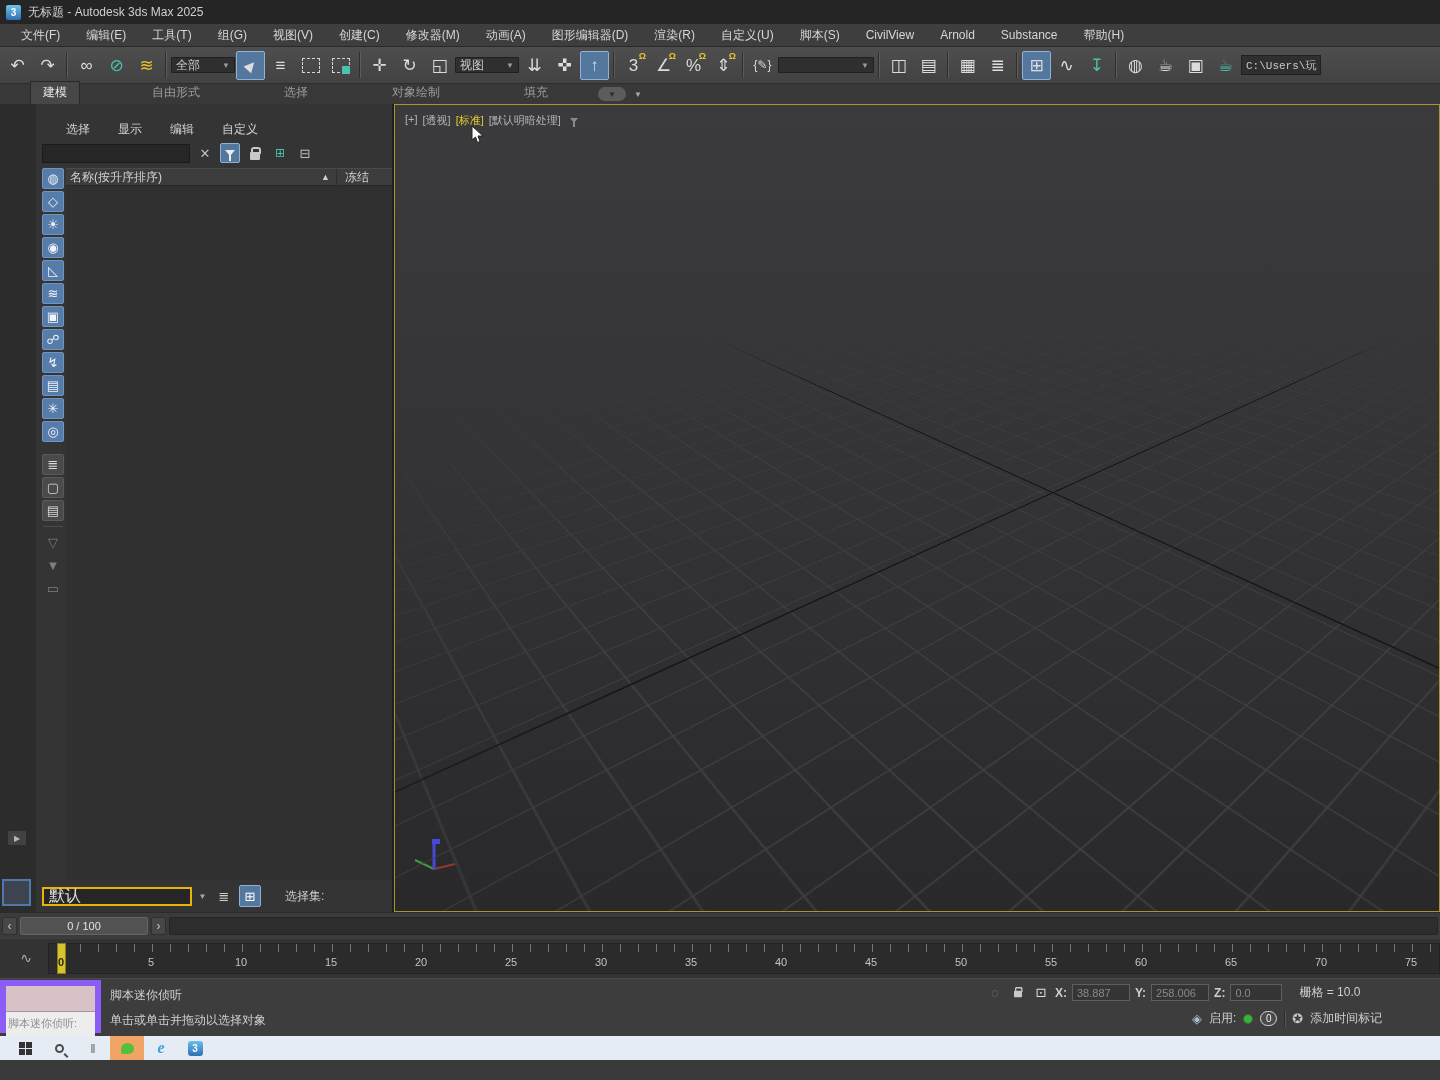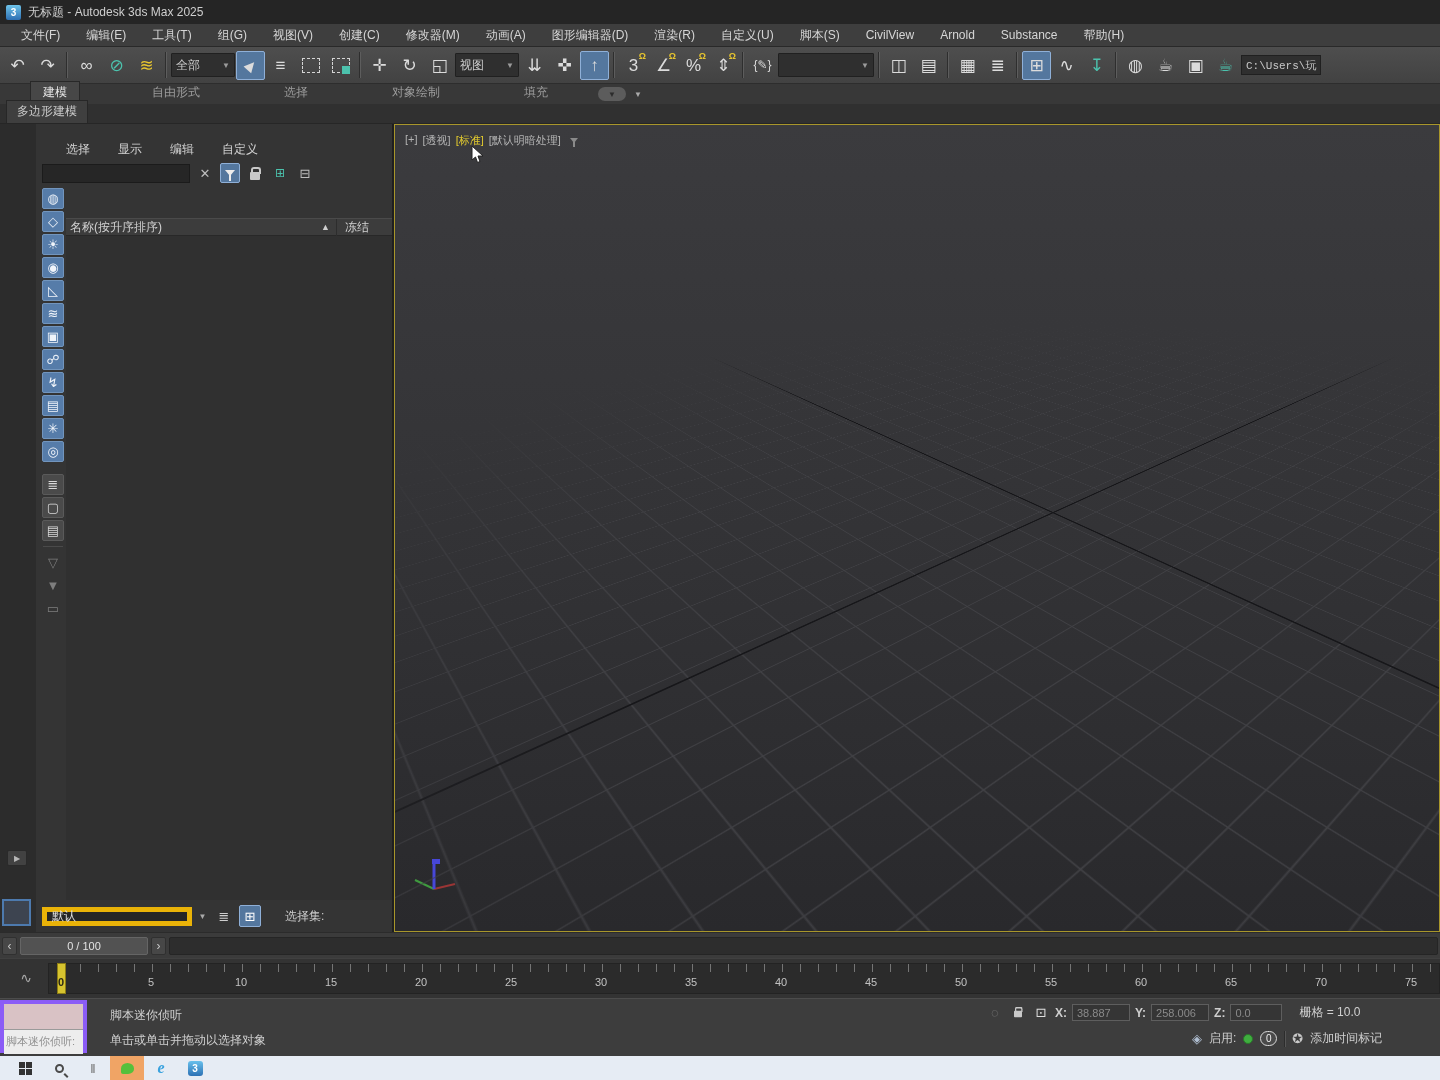--- a/index.html
+++ b/index.html
@@ -21,21 +21,21 @@
   .tbtn .g{line-height:1;}
   .tbtn .sup{position:absolute;top:0;right:2px;font-size:9px;color:#e8c62f;font-weight:bold;}
   .tbtn.active,.tbtn.boxed{background:#54779e;border:1px solid #8fb0d8;}
   .tbtn.teal .g{color:#4cc2ad;}
   .tbtn.yellow .g{color:#e8c62f;}
   .tbtn.rot .g{transform:rotate(-48deg);}
   .tbtn.dash::before{content:"";width:16px;height:13px;border:1px dashed #d5d5d5;}
   .tbtn.dashfill::before{content:"";width:16px;height:13px;border:1px dashed #d5d5d5;}
   .tbtn.dashfill::after{content:"";position:absolute;width:8px;height:8px;background:#4cc2ad;right:5px;bottom:6px;}
   .tsep{width:2px;height:26px;margin:0 3px;background:linear-gradient(90deg,#2e2e2e 50%,#5d5d5d 50%);}
-  .tdd{height:24px;background:#2f2f2f;border:1px solid #202020;color:#cccccc;font-size:12px;display:flex;align-items:center;justify-content:space-between;padding:0 4px;gap:6px;border-radius:1px;}
+  .tdd{height:16px;background:#2f2f2f;border:1px solid #202020;color:#cccccc;font-size:12px;display:flex;align-items:center;justify-content:space-between;padding:0 4px;gap:6px;border-radius:1px;}
   .tdd .caret{font-size:8px;color:#9a9a9a;}
   .pathbox{height:20px;background:#2f2f2f;border:1px solid #202020;color:#c7c7c7;font-size:11px;display:flex;align-items:center;padding:0 4px;white-space:nowrap;overflow:hidden;min-width:72px;font-family:"Liberation Mono","DejaVu Sans Mono",monospace;}
 
   
   .ribbon{height:20px;background:#383838;display:flex;align-items:flex-end;font-size:12px;color:#9c9c9c;}
   .rtab{padding:2px 12px 3px;margin:0 30px;cursor:default;}
   .rtab.active{background:#474747;color:#e4e4e4;border:1px solid #282828;border-bottom:none;}
   .rdd{width:28px;height:14px;background:#5c5c5c;border-radius:7px;margin:0 8px 3px;display:flex;align-items:center;justify-content:center;color:#2c2c2c;font-size:8px;}
   .rdd-caret{font-size:8px;color:#aaa;margin-bottom:5px;}
   .subrow{height:20px;background:#303030;display:flex;align-items:flex-end;border-bottom:1px solid #262626;}
@@ -61,28 +61,28 @@
   .locki::before{content:"";position:absolute;left:1px;top:-5px;width:6px;height:5px;border:2px solid #c9c9c9;border-bottom:none;border-radius:3px 3px 0 0;}
   .sbtn .tg{color:#4cc2ad;font-size:12px;}
   .exp-body{flex:1;display:flex;min-height:0;}
   .strip{width:30px;flex:none;display:flex;flex-direction:column;align-items:center;gap:2px;padding:0 0 0 4px;}
   .stbtn{width:22px;height:21px;min-height:21px;display:flex;align-items:center;justify-content:center;font-size:13px;border-radius:2px;}
   .stbtn.blue{background:#567ca9;border:1px solid #7295bd;color:#f0f4fa;}
   .stbtn.gray{background:#4a4a4a;border:1px solid #5a5a5a;color:#d8d8d8;}
   .stbtn.dim{background:transparent;border:none;color:#7e7e7e;}
   .stgap{height:8px;min-height:8px;}
   .stdiv{width:20px;height:1px;background:#262626;border-bottom:1px solid #4a4a4a;margin:3px 0;}
-  .exp-right{flex:1;display:flex;flex-direction:column;min-width:0;margin-top:30px;}
+  .exp-right{flex:1;display:flex;flex-direction:column;min-width:0;}
   .exp-header{height:18px;background:#3c3c3c;border-top:1px solid #4a4a4a;border-bottom:1px solid #282828;display:flex;align-items:center;font-size:12px;color:#d2d2d2;padding:0 4px;gap:6px;}
   .exp-header .hname{flex:1;}
   .exp-header .sortind{font-size:9px;color:#cfcfcf;}
   .exp-header .hfrozen{border-left:1px solid #2d2d2d;padding-left:8px;width:52px;}
   .exp-list{flex:1;background:#303030;}
   .exp-bottom{height:32px;display:flex;align-items:center;gap:4px;padding:0 6px;}
-  .exp-bottom .preset{width:150px;height:19px;background:#262626;border:5px solid #eab308;color:#e0e0e0;font-size:12px;display:flex;align-items:center;padding:0 5px;}
+  .exp-bottom .preset{width:150px;height:19px;background:#262626;border:2px solid #eab308;color:#e0e0e0;font-size:16px;display:flex;align-items:center;padding:0 5px;}
   .exp-bottom .pcaret{width:13px;height:19px;display:flex;align-items:center;justify-content:center;color:#aaa;font-size:8px;}
   .bbtn{width:22px;height:22px;display:flex;align-items:center;justify-content:center;color:#cfcfcf;font-size:13px;border-radius:2px;}
   .bbtn.active{background:#54779e;border:1px solid #8fb0d8;color:#fff;}
   .selset-label{color:#cccccc;font-size:12px;margin-left:20px;white-space:nowrap;}
 
   
   .viewport{flex:1;position:relative;border:1px solid #a8962b;background:linear-gradient(#3b3b3e 0%,#333336 50%,#29292c 100%);overflow:hidden;}
   .vp-label{position:absolute;top:8px;left:10px;font-size:11px;color:#b4b4b4;display:flex;gap:5px;z-index:6;align-items:center;}
   .vp-label .seg.hot{color:#e3cb2e;}
   .vp-funnel{width:0;height:0;border-left:4px solid transparent;border-right:4px solid transparent;border-top:5px solid #8a8a8a;position:relative;display:inline-block;margin-left:4px;}
@@ -108,21 +108,21 @@
   .curve-btn{position:absolute;left:12px;top:8px;width:28px;height:22px;color:#a8a8a8;font-size:14px;display:flex;align-items:center;justify-content:center;}
   .ruler{position:absolute;left:48px;right:0;top:4px;height:31px;background:#2b2b2b;border:1px solid #232323;
     background-image:repeating-linear-gradient(90deg,#757575 0 1px,transparent 1px 18px);
     background-size:100% 8px;background-repeat:no-repeat;background-position:13px 0;}
   .rlabel{position:absolute;top:17px;transform:translateX(-50%);font-size:11px;color:#c2c2c2;z-index:3;}
   .rlabel:first-child{color:#2a2817;font-weight:bold;}
   .tmarker{position:absolute;left:57px;top:4px;width:9px;height:31px;background:#d6c32f;border:1px solid #8d7d15;z-index:2;}
 
   
   .statusbar{height:58px;background:#3d3d3d;border-top:1px solid #4c4c4c;position:relative;font-size:12px;color:#d0d0d0;}
-  .listener{position:absolute;left:0;top:1px;width:87px;height:53px;border:4px solid #8b5cf6;}
+  .listener{position:absolute;left:0;top:1px;width:101px;height:53px;border:6px solid #8b5cf6;}
   .l-pink{height:26px;background:#d9c2c5;border-bottom:1px solid #9a9a9a;}
   .l-white{height:24px;background:#ededed;color:#909090;font-size:11px;padding:4px 2px 0;white-space:nowrap;overflow:hidden;}
   .msg1{position:absolute;left:110px;top:8px;}
   .msg2{position:absolute;left:110px;top:33px;}
   .coords{position:absolute;left:986px;top:5px;display:flex;align-items:center;gap:5px;}
   .cicon{color:#8b8b8b;font-size:13px;width:18px;text-align:center;}
   .cicon.bright{color:#dedede;}
   .clabel{color:#cfcfcf;font-size:12px;font-weight:bold;}
   .cfield{width:58px;height:17px;background:#353535;border:1px solid #5e5e5e;color:#8a8a8a;font-size:11px;display:flex;align-items:center;padding:0 4px;}
   .gridinfo{margin-left:12px;white-space:nowrap;}
@@ -349,23 +349,20 @@
   <div class="ribbon">
     <div style="display:flex;align-items:flex-end">
         <div class="rtab active">建模</div>
         <div class="rtab">自由形式</div>
         <div class="rtab">选择</div>
         <div class="rtab">对象绘制</div>
         <div class="rtab">填充</div>
       </div>
     <div class="rdd">▼</div>
     <div class="rdd-caret">▼</div>
-  </div>
-  <div class="subrow">
-    <div class="subtab">多边形建模</div>
   </div>
 
   <div class="main">
 
     <div class="leftstrip">
       <div class="flyout-btn">▶</div>
       <div class="layout-tab" style="background:#3c4document"></div>
     </div>
 
     <div class="explorer">

